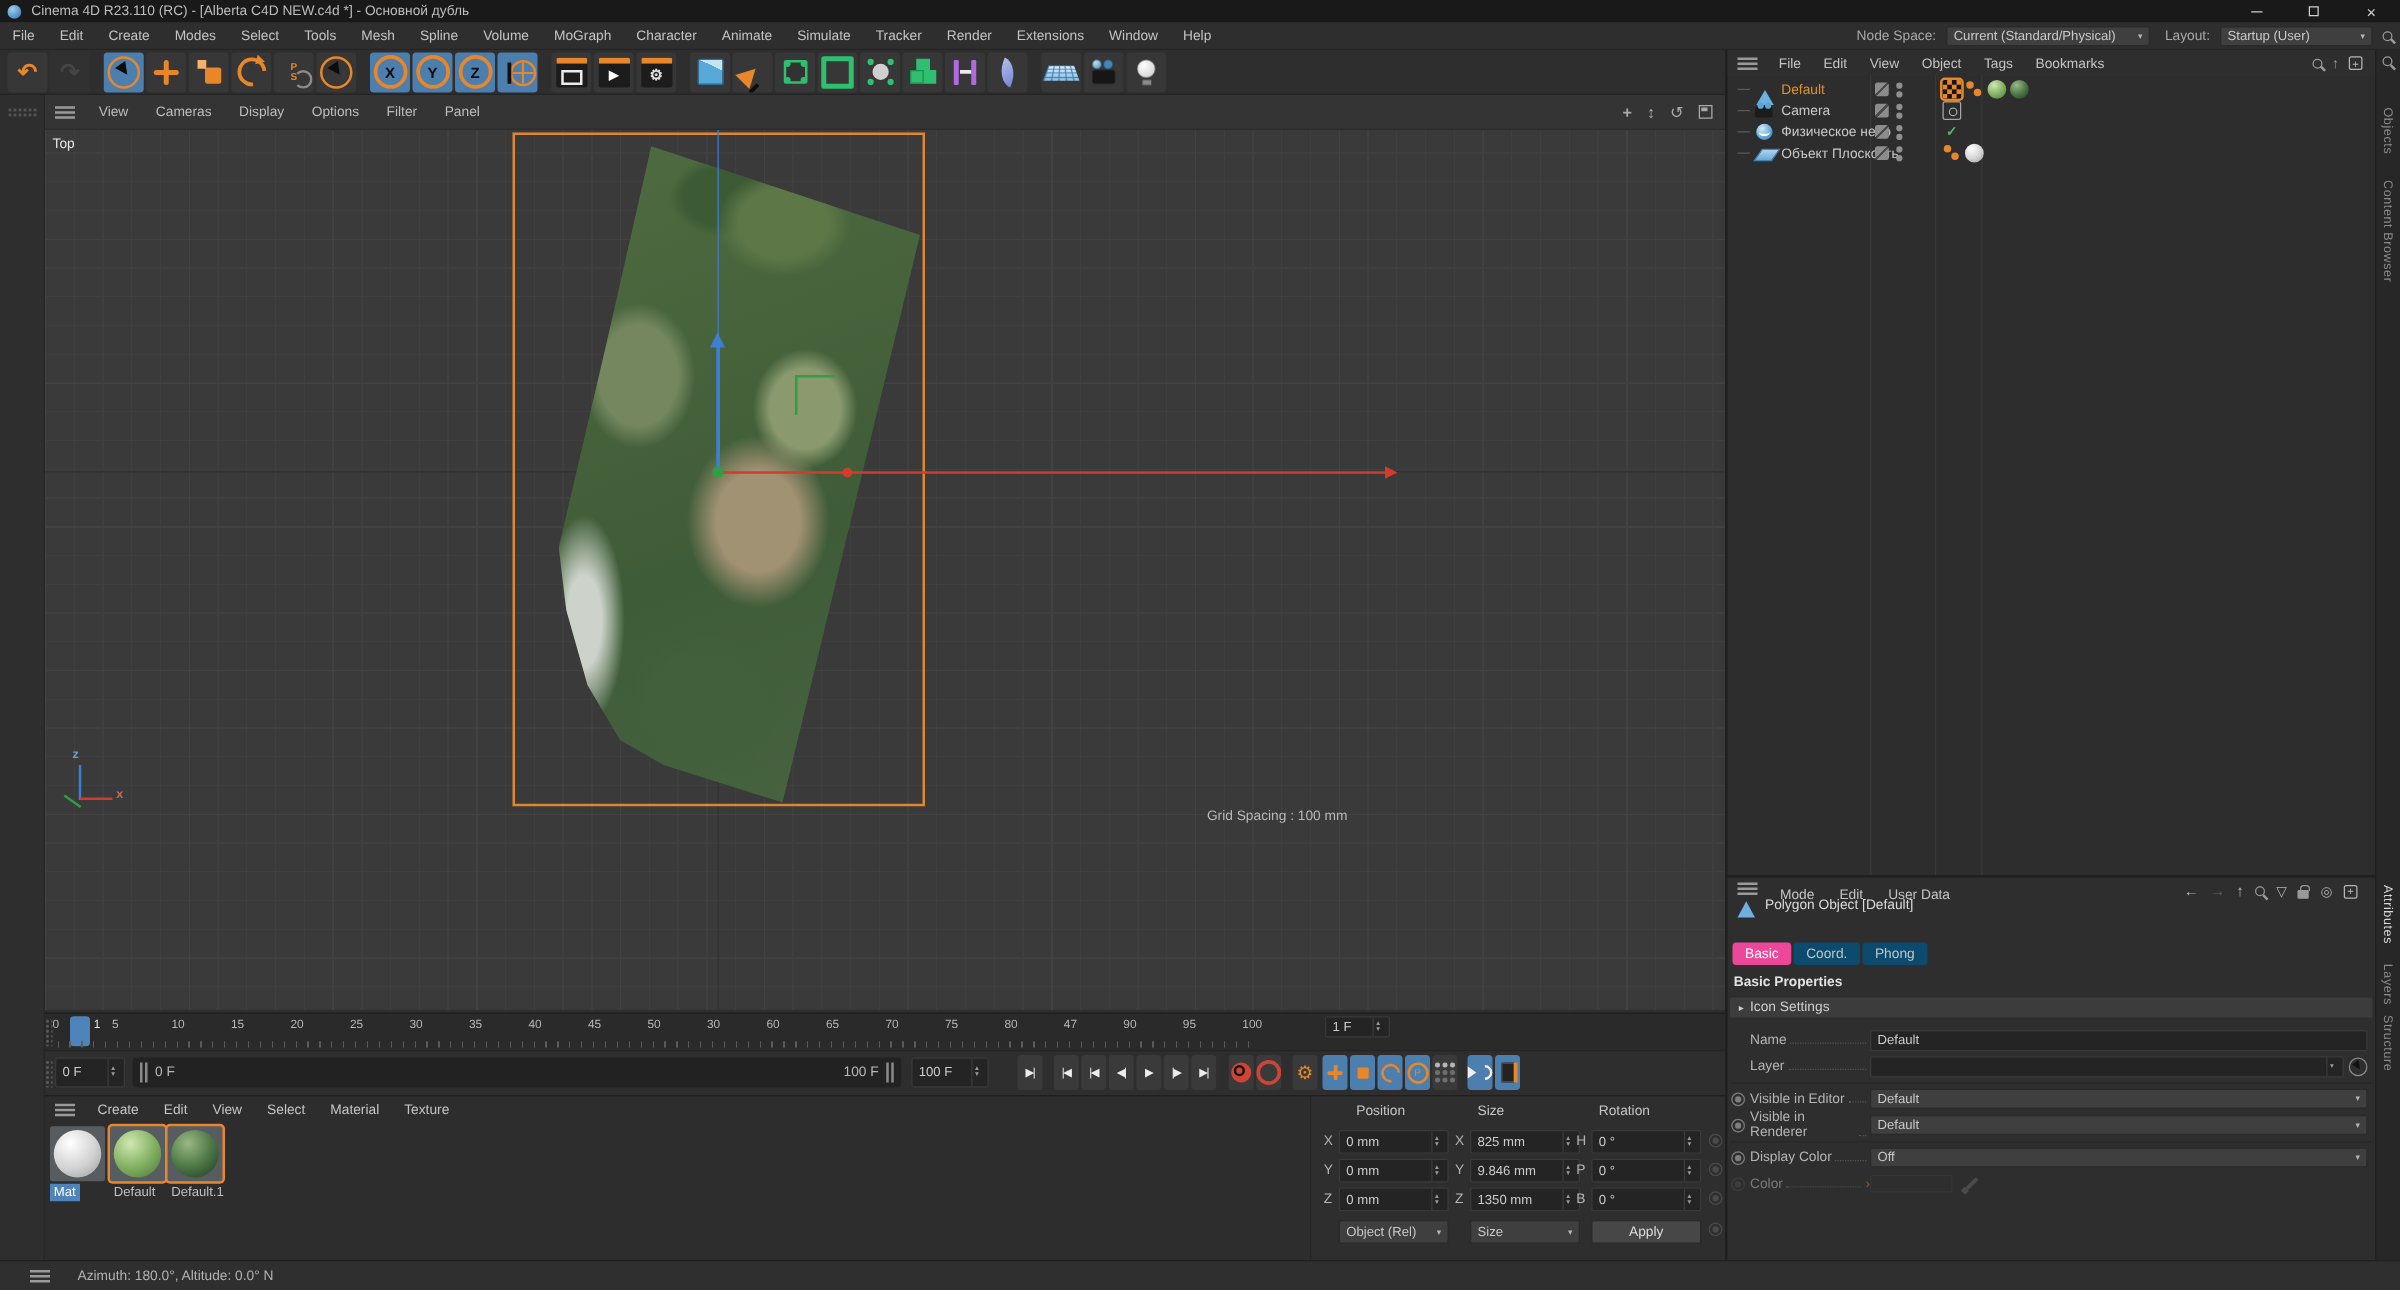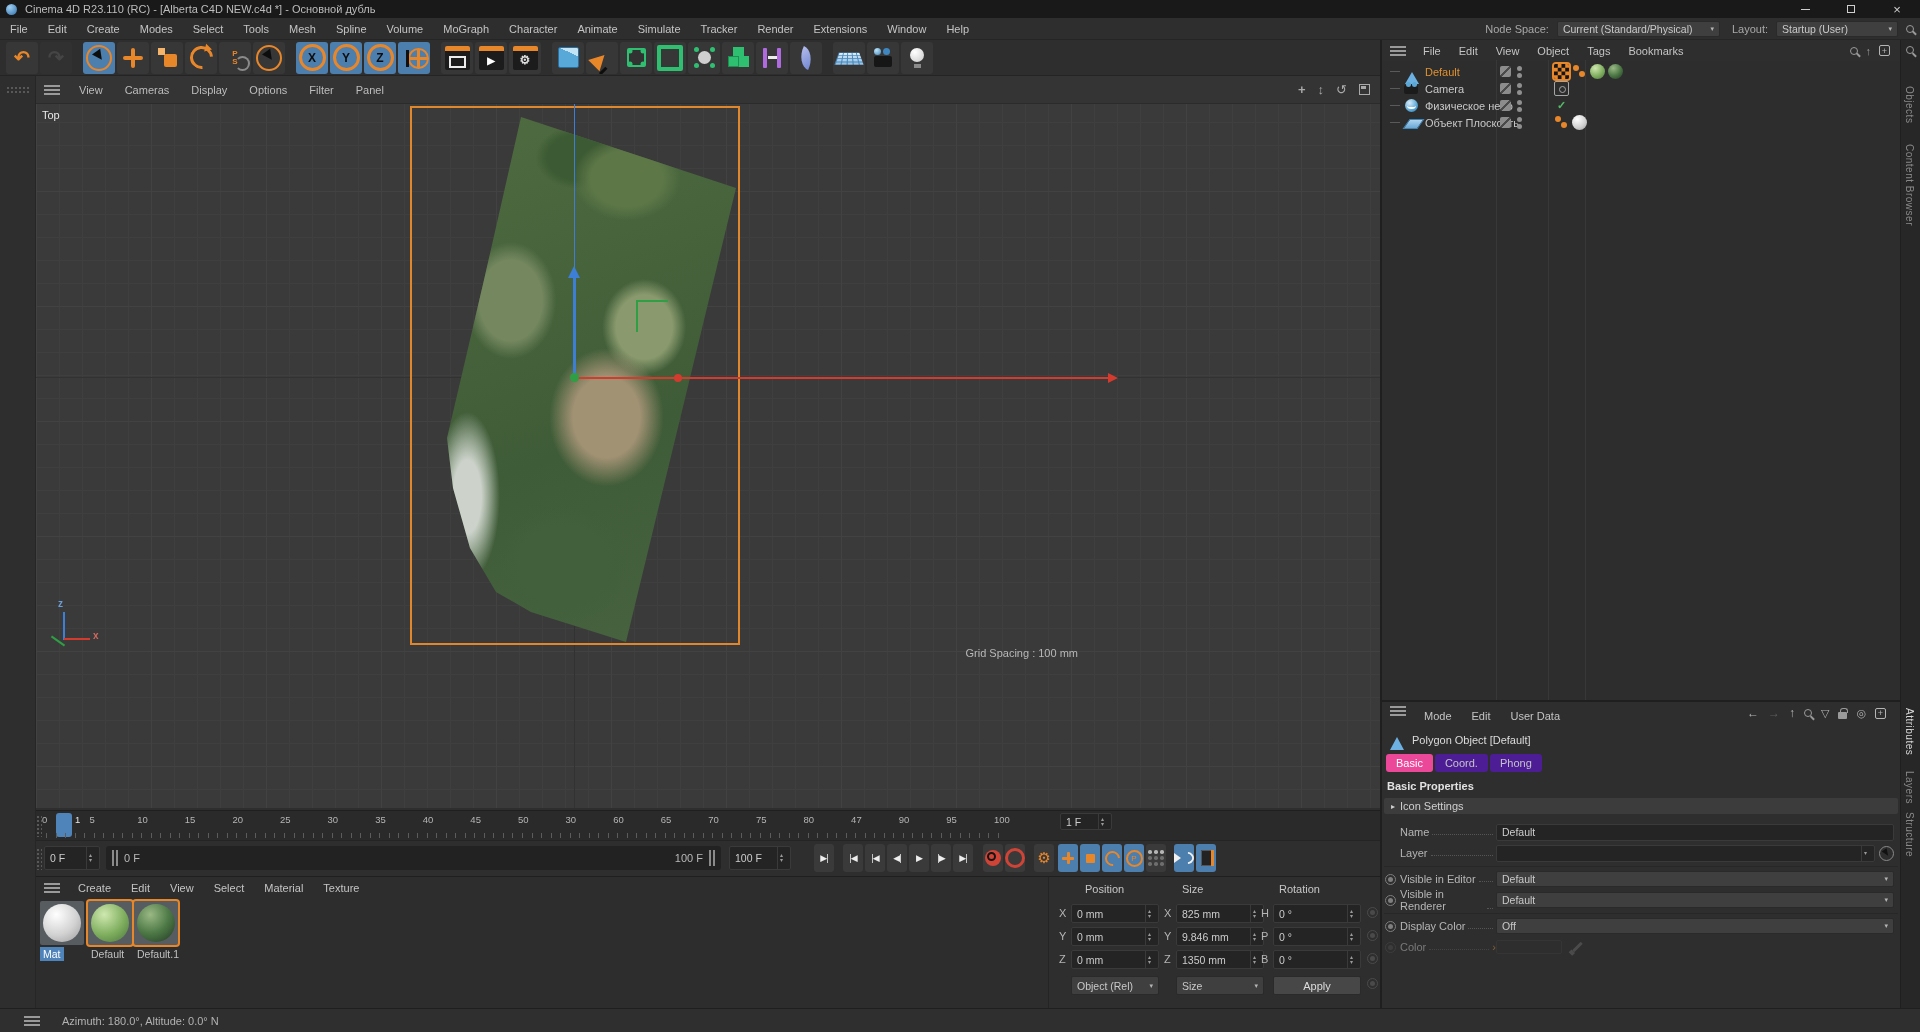--- a/index.html
+++ b/index.html
@@ -170,24 +170,24 @@
 .omvline{position:absolute;top:20px;bottom:0;width:1px;background:#383838}
 
 .am{left:1380px;top:700px;width:520px;height:308px;background:#2e2e2e;border-left:2px solid #1f1f1f;border-top:2px solid #1f1f1f}
 .ammenu{position:absolute;left:0;top:4px;width:100%;height:20px;display:flex;align-items:flex-start}
 .amtools{margin-left:auto;display:flex;align-items:center;gap:9px;padding-right:14px;color:#b5b5b5;font-size:12px}
 .amtools .dimg{color:#5e5e5e}
 .funnel,.targ{font-size:11px}
 .mlockb{width:9px;height:7px;background:#9a9a9a;border-radius:1px;position:relative;margin-top:4px}
 .mlockb::before{content:"";position:absolute;left:1.5px;top:-4px;width:6px;height:4px;border:1.5px solid #9a9a9a;border-bottom:none;border-radius:3px 3px 0 0}
 .boxp{width:11px;height:11px;border:1.5px solid #b5b5b5;border-radius:2px;display:flex;align-items:center;justify-content:center;font-size:9px;color:#b5b5b5}
-.amtitle{position:absolute;left:8px;top:28px;display:flex;align-items:center;color:#dcdcdc}
+.amtitle{position:absolute;left:8px;top:12px;display:flex;align-items:center;color:#dcdcdc}
 .cone{width:0;height:0;border:7px solid transparent;border-bottom:13px solid #6db1e3;margin-right:8px}
 .tabs{position:absolute;left:4px;top:52px;display:flex;gap:2px}
-.tab{height:18px;padding:0 10px;display:flex;align-items:center;background:#4c1d95;border-radius:3px;color:#c4c4c4}
+.tab{height:18px;padding:0 10px;display:flex;align-items:center;background:#0c4a6e;border-radius:3px;color:#c4c4c4}
 .tab.active{background:#ec4899;color:#fff}
 .amsec{position:absolute;left:5px;top:78px;font-weight:bold;color:#e2e2e2}
 .iconbar{position:absolute;left:2px;top:96px;width:514px;height:16px;background:#3c3c3c;border-radius:2px;display:flex;align-items:center;color:#cfcfcf}
 .iconbar .tri{font-size:8px;margin:0 5px 0 7px;color:#cfcfcf}
 .frow{position:absolute;left:2px;width:516px;height:18px;display:flex;align-items:center}
 .flabel{display:flex;align-items:flex-end;width:96px;color:#b5b5b5;flex:0 0 auto}
 .lead{flex:1;border-bottom:1.5px dotted #555;margin:0 3px 3px 3px;min-width:6px}
 .fval{flex:1;display:flex;align-items:center}
 .ddw{flex:1}
 .swatch{width:66px;height:14px;background:#2e2e2e;border:1px solid #3c3c3c;border-radius:2px}

